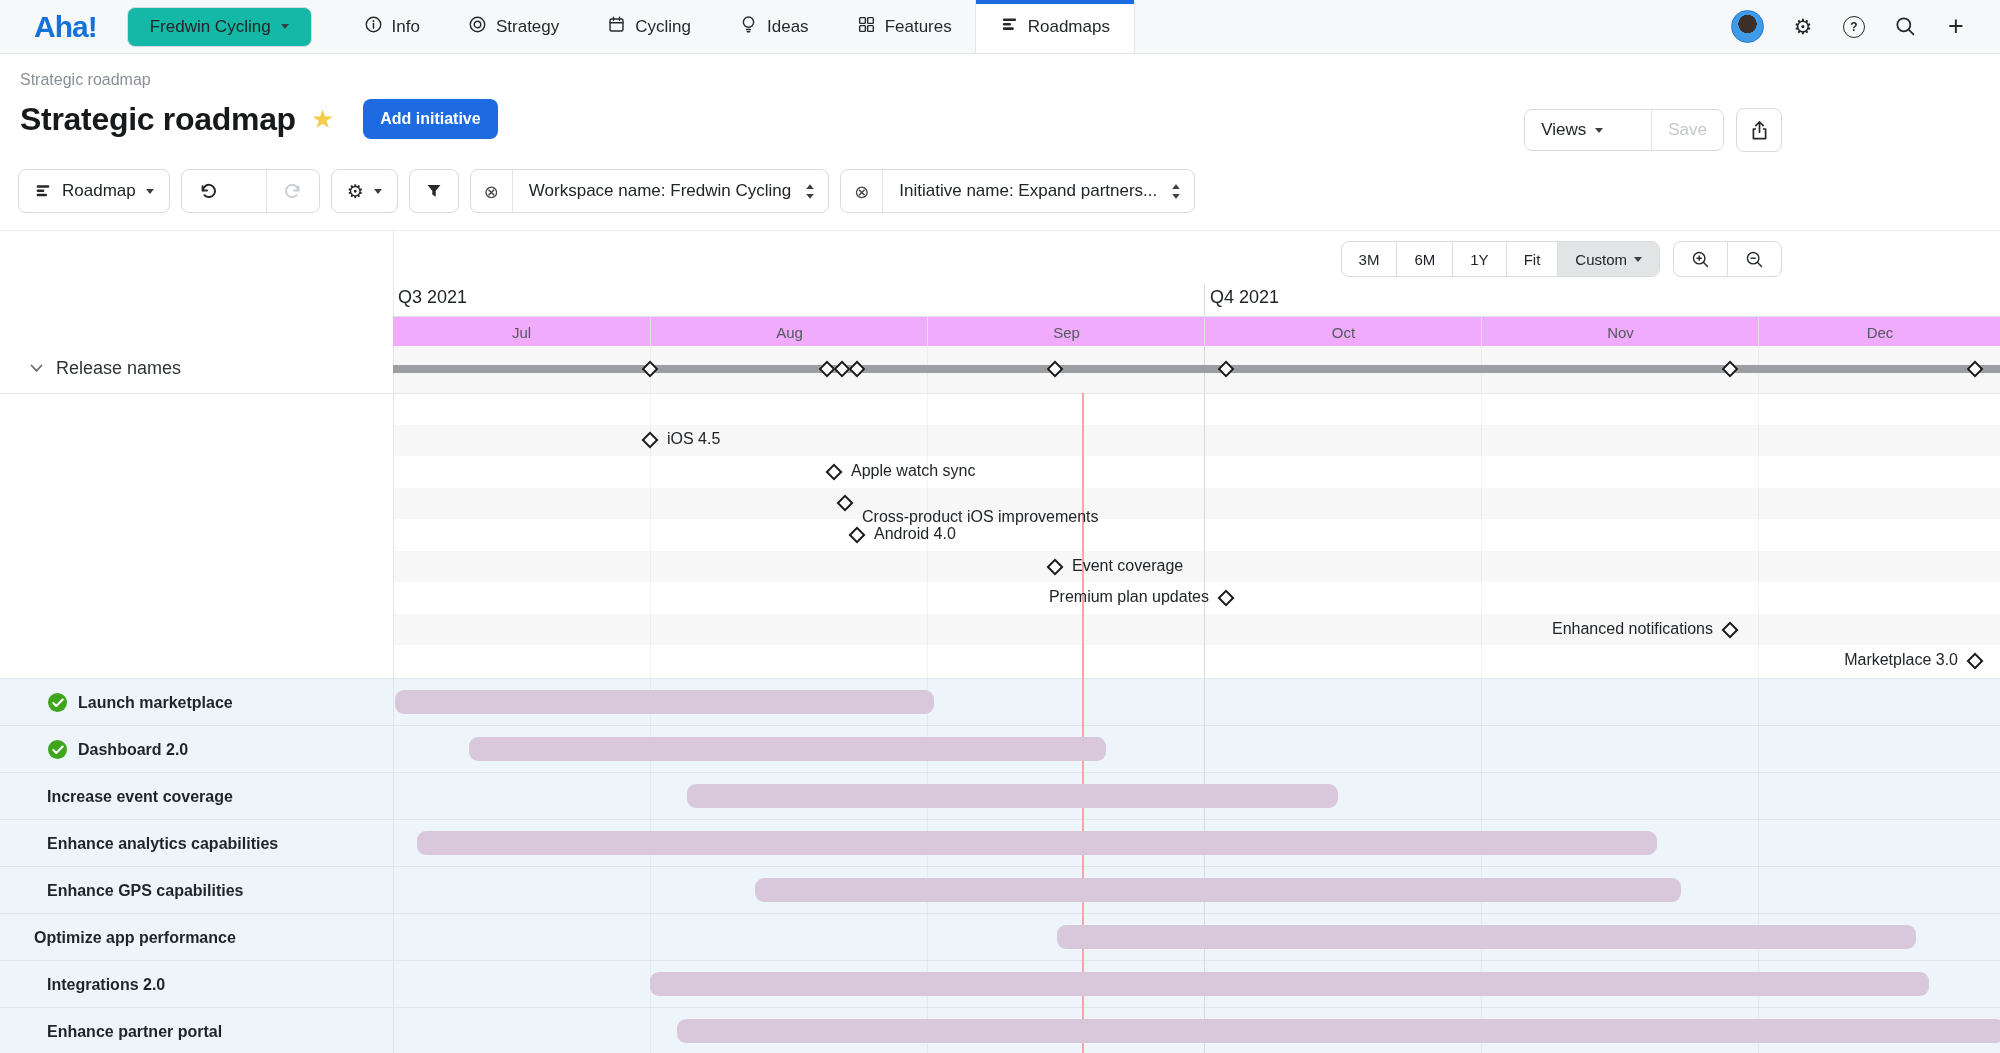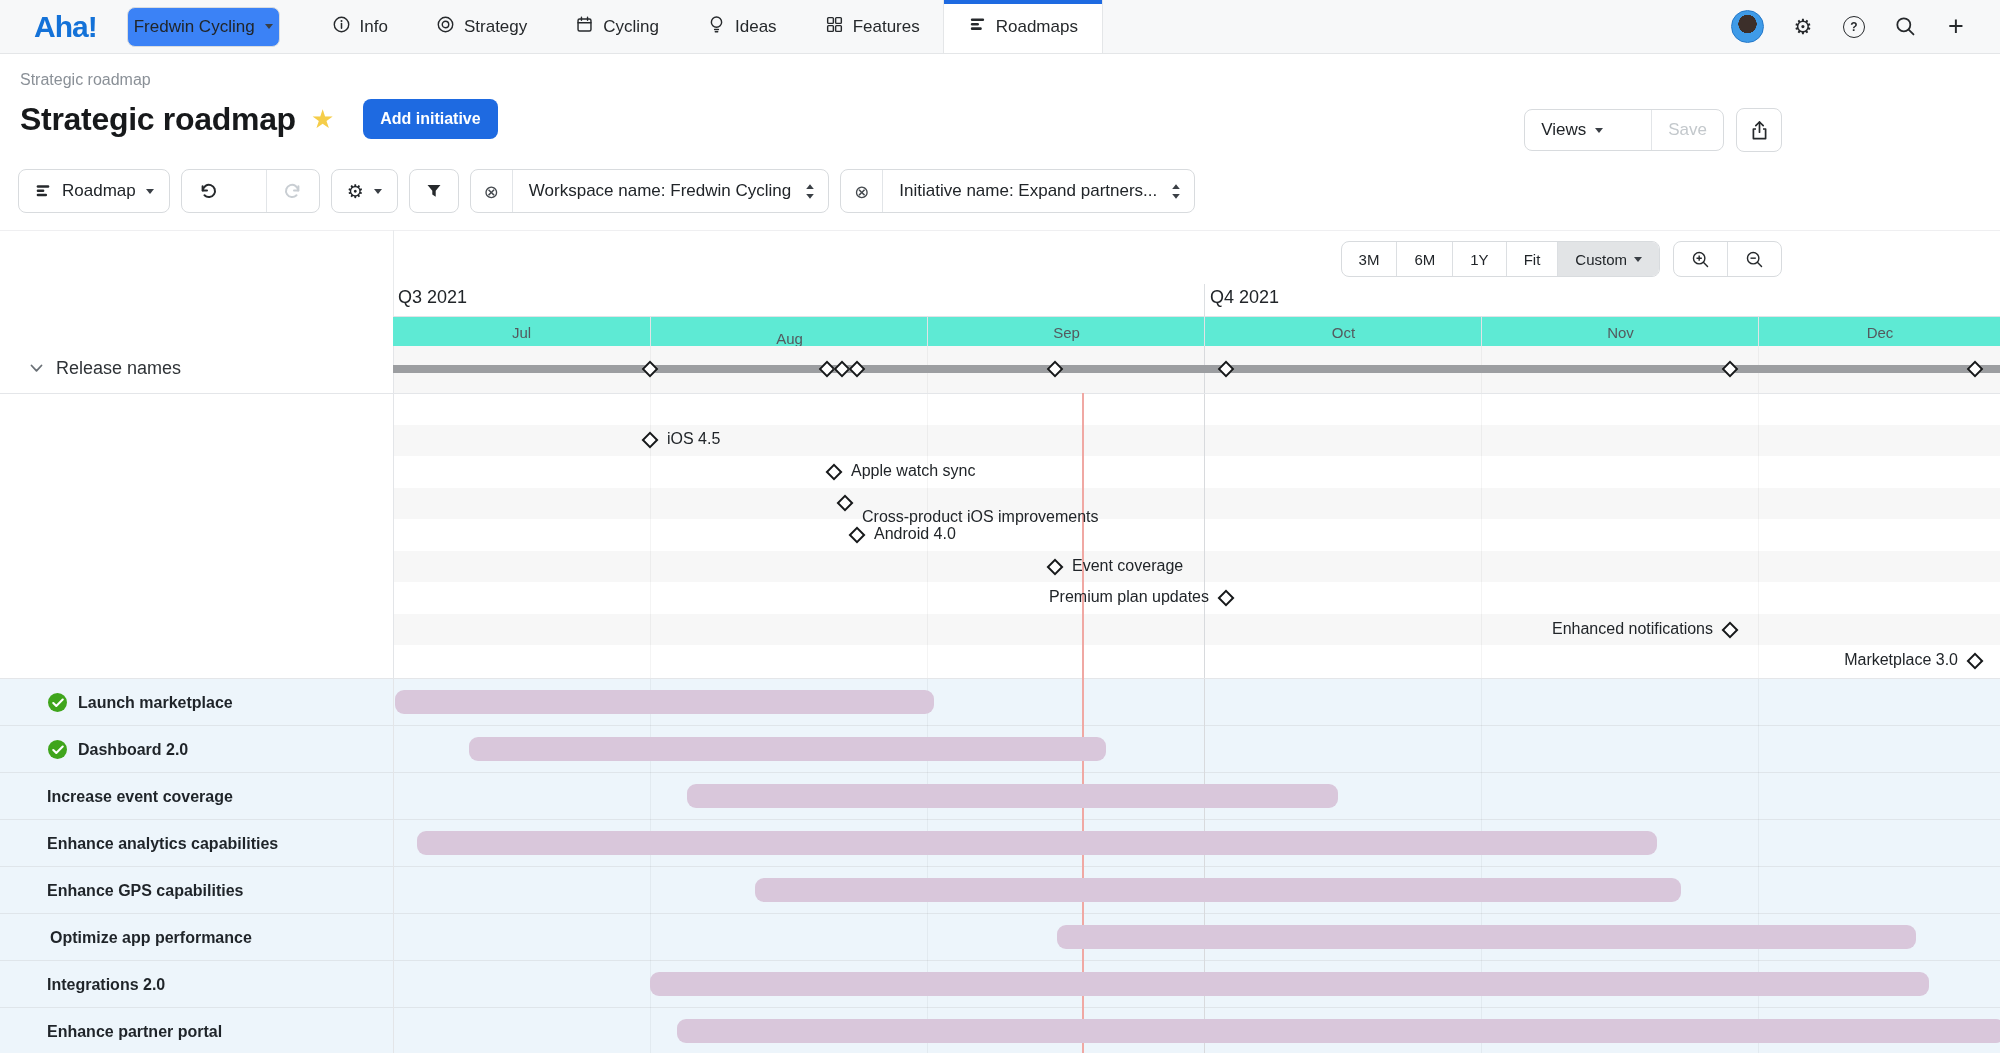--- a/index.html
+++ b/index.html
@@ -1,22 +1,22 @@
 <!DOCTYPE html>
 <html><head>
 <meta charset="utf-8">
 <style>
   html,body{margin:0;padding:0;background:#fff;}
   .app{width:2000px;height:1053px;position:relative;overflow:hidden;background:#fff;
        font-family:"Liberation Sans",sans-serif;color:#212529;}
   
   .nav{height:53px;background:#f7f8f9;border-bottom:1px solid #e4e6e8;display:flex;align-items:stretch;}
   .nav-logo{align-self:center;margin:0 30px 0 34px;font-size:30px;font-weight:800;color:#1472d8;letter-spacing:-1px;}
-  .ws-btn{align-self:center;display:flex;align-items:center;gap:10px;background:#3b82f6;border:1px solid #d9dcdf;
-          border-radius:8px;height:38px;padding:0 6px;font-size:17px;color:#212529;}
+  .ws-btn{align-self:center;display:flex;align-items:center;gap:10px;background:#14b8a6;border:1px solid #d9dcdf;
+          border-radius:8px;height:38px;padding:0 22px;font-size:17px;color:#212529;}
   .nav-tabs{display:flex;align-items:stretch;margin-left:28px;}
   .nav-tab{display:flex;align-items:center;gap:9px;padding:0 24px;font-size:17px;color:#26292c;cursor:pointer;position:relative;}
   .nav-tab.active{background:#fff;box-shadow:inset 0 4px 0 #1e6ae1, 1px 0 0 #e4e6e8, -1px 0 0 #e4e6e8;}
   .nav-right{margin-left:auto;align-self:center;display:flex;align-items:center;gap:27px;margin-right:32px;}
   .nav-iconbtn{width:24px;height:24px;display:flex;align-items:center;justify-content:center;}
   .avatar{width:31px;height:31px;border-radius:50%;background:radial-gradient(circle at 50% 42%, #3c2f2a 0 38%, #3f9be8 39% 100%);
           border:1px solid #2277c9;}
   .glyph{font-family:"DejaVu Sans",sans-serif;}
   .help-circle{width:20px;height:20px;border:1.6px solid #26292c;border-radius:50%;display:flex;align-items:center;justify-content:center;
                font-size:12px;font-weight:700;color:#26292c;}
@@ -45,21 +45,21 @@
   .chip .lbl{padding:0 12px 0 16px;font-size:17px;color:#212529;}
   .chip .stp{padding:0 13px 0 2px;display:flex;align-items:center;}
   
   .zoombar{position:absolute;top:187px;right:18px;display:flex;gap:13px;}
   .seg{display:flex;border:1px solid #d8dbde;border-radius:8px;overflow:hidden;background:#fff;height:34px;}
   .seg>div{display:flex;align-items:center;gap:7px;padding:0 17px;font-size:15px;color:#212529;cursor:pointer;}
   .seg>div+div{border-left:1px solid #dcdfe2;}
   .seg>div.active{background:#e2e4e6;}
   
   .q-label{position:absolute;font-size:18px;color:#212529;}
-  .months{position:absolute;top:262px;left:393px;width:1607px;height:30px;border-top:1px solid #e1e3e6;border-bottom:1px solid #e1e3e6;background:#5eead4;}
+  .months{position:absolute;top:262px;left:393px;width:1607px;height:30px;border-top:1px solid #e1e3e6;border-bottom:1px solid #e1e3e6;background:#f0abfc;}
   .mcell{position:absolute;top:0;height:30px;display:flex;align-items:center;justify-content:center;font-size:15px;color:#54595e;}
   .mcell.bl{border-left:1px solid #e1e3e6;}
   .vline-head{position:absolute;width:1px;background:#dcdfe2;}
   .topline{position:absolute;top:176px;left:0;width:2000px;height:1px;background:#efeff1;}
   
   .chart-body{position:absolute;top:292px;left:0;width:2000px;height:708px;overflow:hidden;}
   .stripe{position:absolute;left:393px;width:1607px;z-index:1;}
   .gline{position:absolute;top:0;width:1px;height:708px;background:rgba(30,35,40,0.05);z-index:2;}
   .gline.q{background:#d8dadd;}
   .panel-border{position:absolute;left:393px;top:0;width:1px;height:708px;background:#e3e5e8;z-index:2;}
@@ -278,21 +278,21 @@
     <div class="panel-border-head"></div>
     <div id="quarters">
         <div class="q-label" style="left: 398px; top: 233px;">Q3 2021</div>
         <div class="q-label" style="left: 1210px; top: 233px;">Q4 2021</div>
       </div>
     <div class="vline-head" style="left:1204px;top:230px;height:32px;"></div>
     <div class="months" id="months-row">
         <div class="mcell" style="left: 0px; width: 257px;">
           <div>Jul</div>
         </div>
-        <div class="mcell bl" style="left: 257px; width: 277px; align-items: flex-end;">
+        <div class="mcell bl" style="left: 257px; width: 277px;">
           <div>Aug</div>
         </div>
         <div class="mcell bl" style="left: 534px; width: 277px;">
           <div>Sep</div>
         </div>
         <div class="mcell bl" style="left: 811px; width: 277px;">
           <div>Oct</div>
         </div>
         <div class="mcell bl" style="left: 1088px; width: 277px;">
           <div>Nov</div>
@@ -343,21 +343,21 @@
         </div>
         <div class="init-row" style="top: 474px;"></div>
         <div class="init-left" style="top: 474px; left: 47px;">
           <div class="init-name">Enhance analytics capabilities</div>
         </div>
         <div class="init-row" style="top: 521px;"></div>
         <div class="init-left" style="top: 521px; left: 47px;">
           <div class="init-name">Enhance GPS capabilities</div>
         </div>
         <div class="init-row" style="top: 568px;"></div>
-        <div class="init-left" style="top: 568px; left: 50px;">
+        <div class="init-left" style="top: 568px; left: 34px;">
           <div class="init-name">Optimize app performance</div>
         </div>
         <div class="init-row" style="top: 615px;"></div>
         <div class="init-left" style="top: 615px; left: 47px;">
           <div class="init-name">Integrations 2.0</div>
         </div>
         <div class="init-row" style="top: 662px;"></div>
         <div class="init-left" style="top: 662px; left: 47px;">
           <div class="init-name">Enhance partner portal</div>
         </div>

